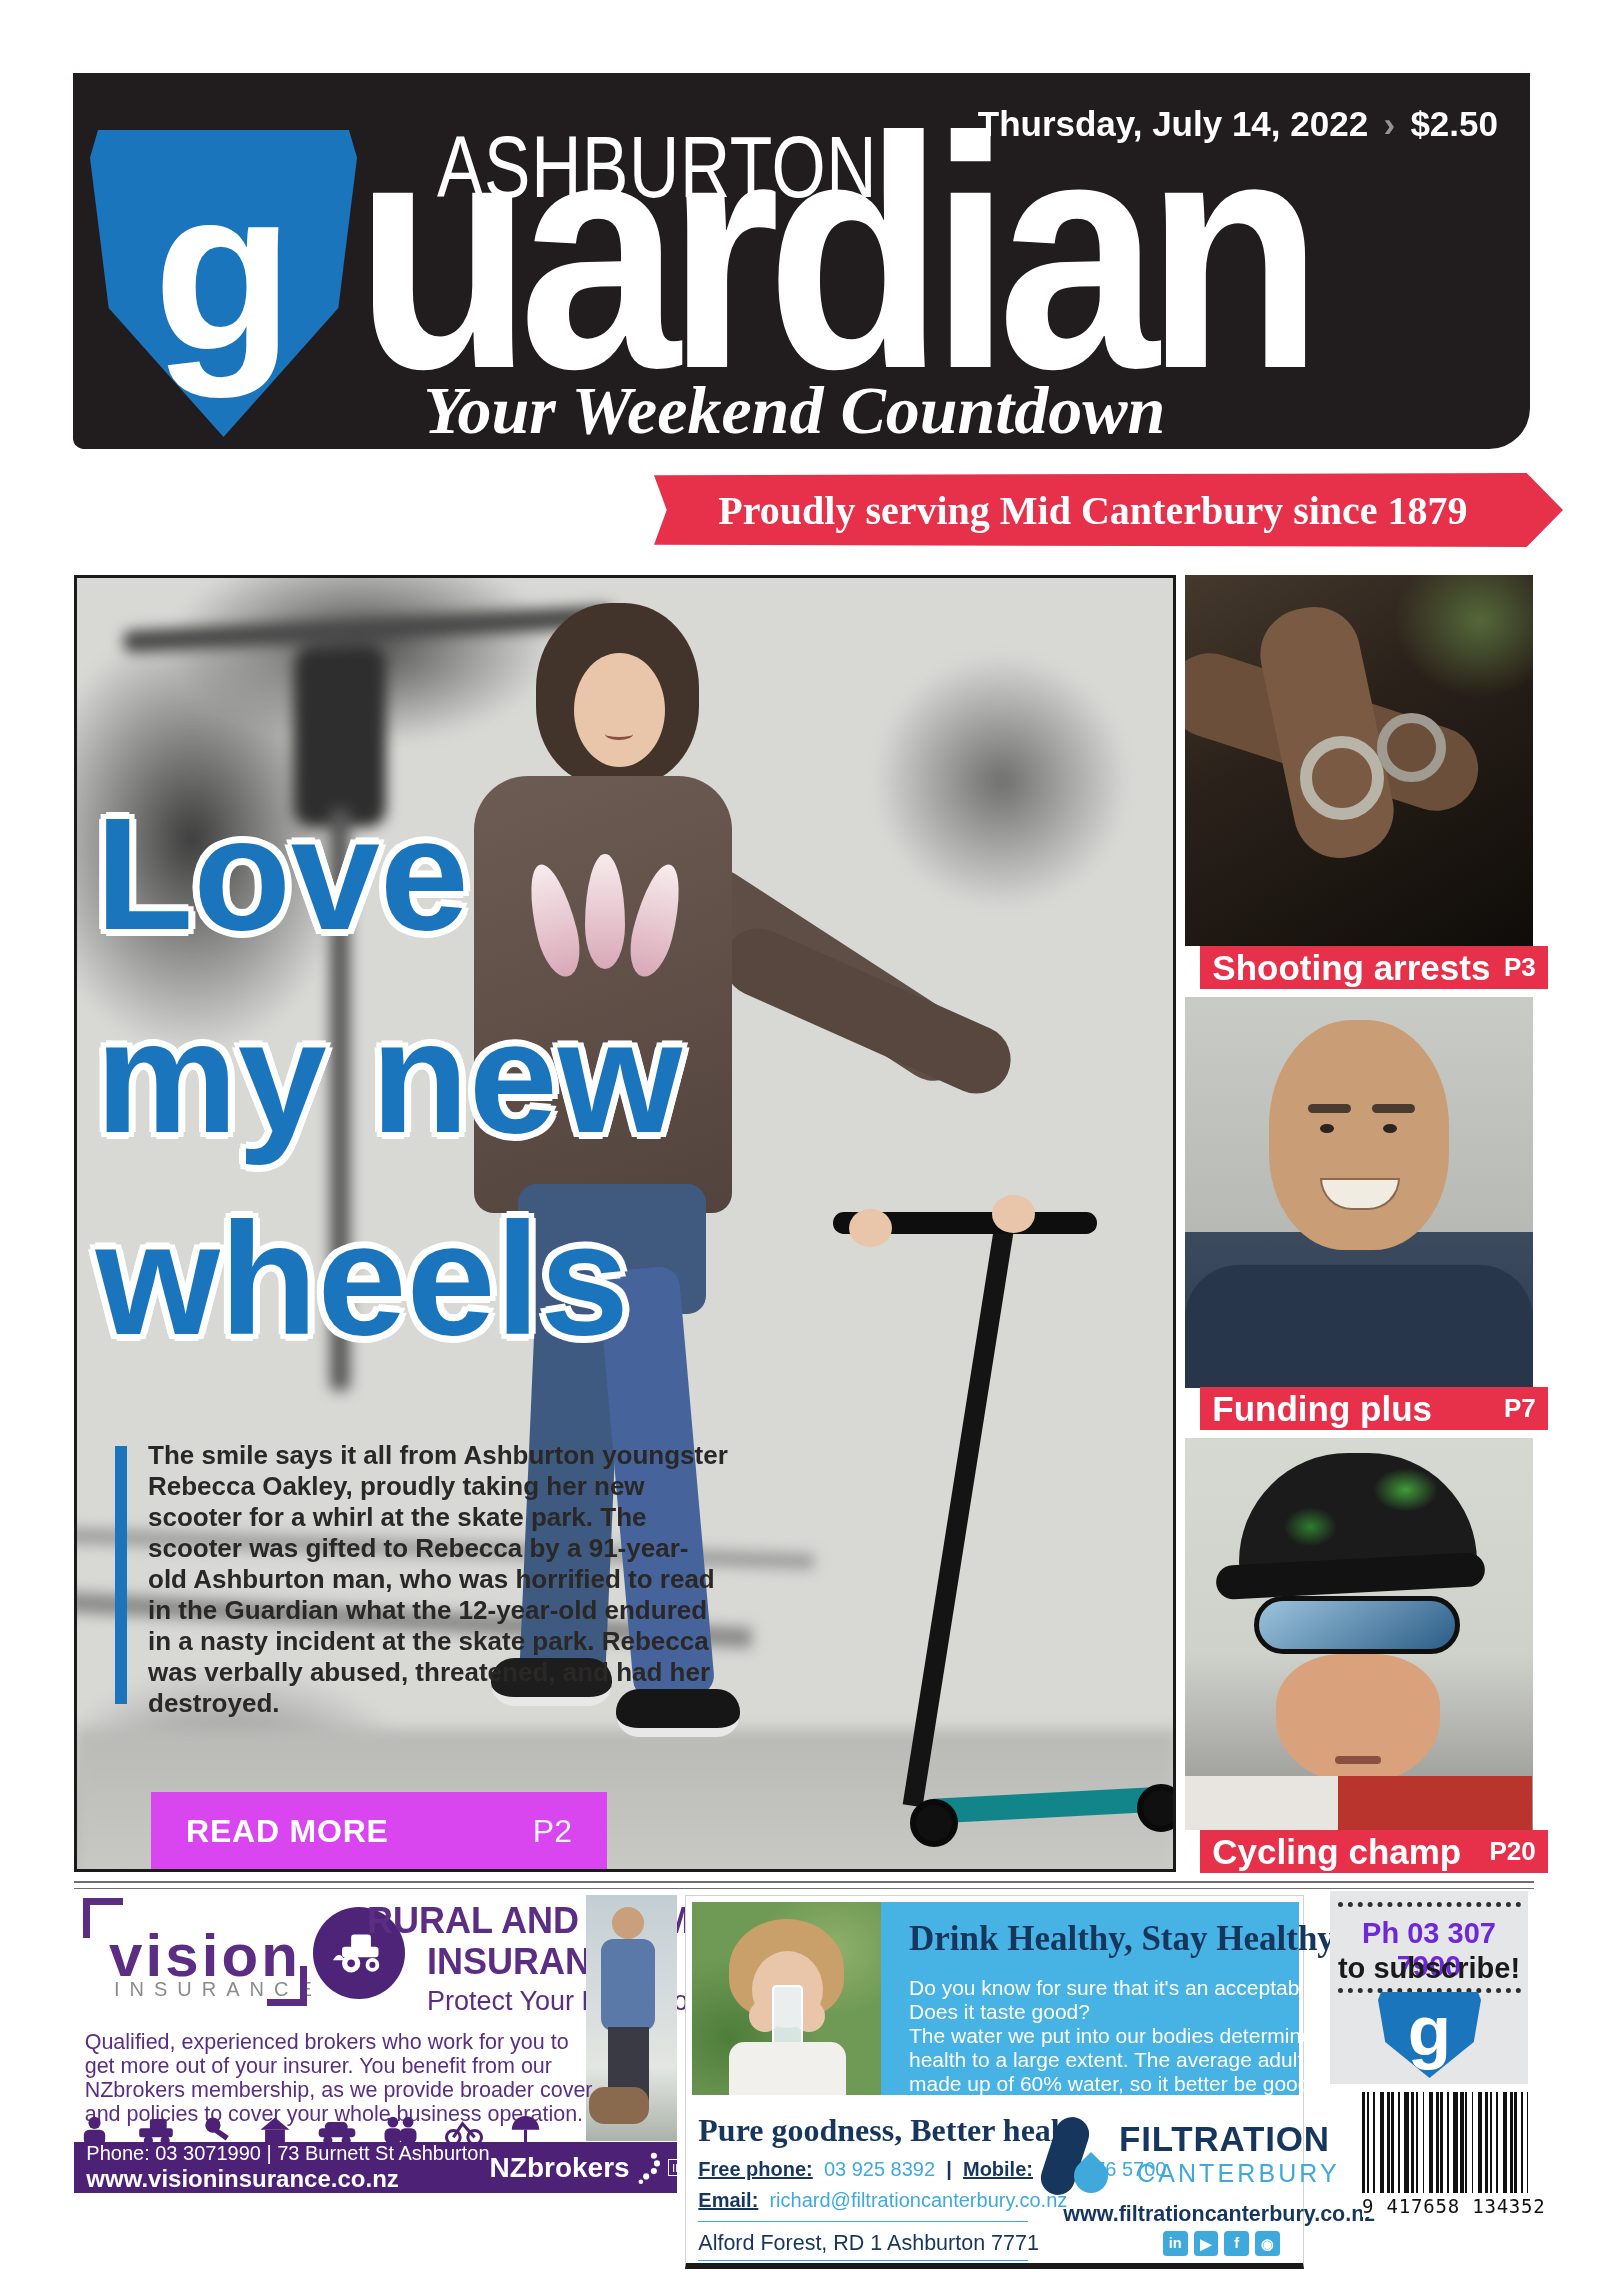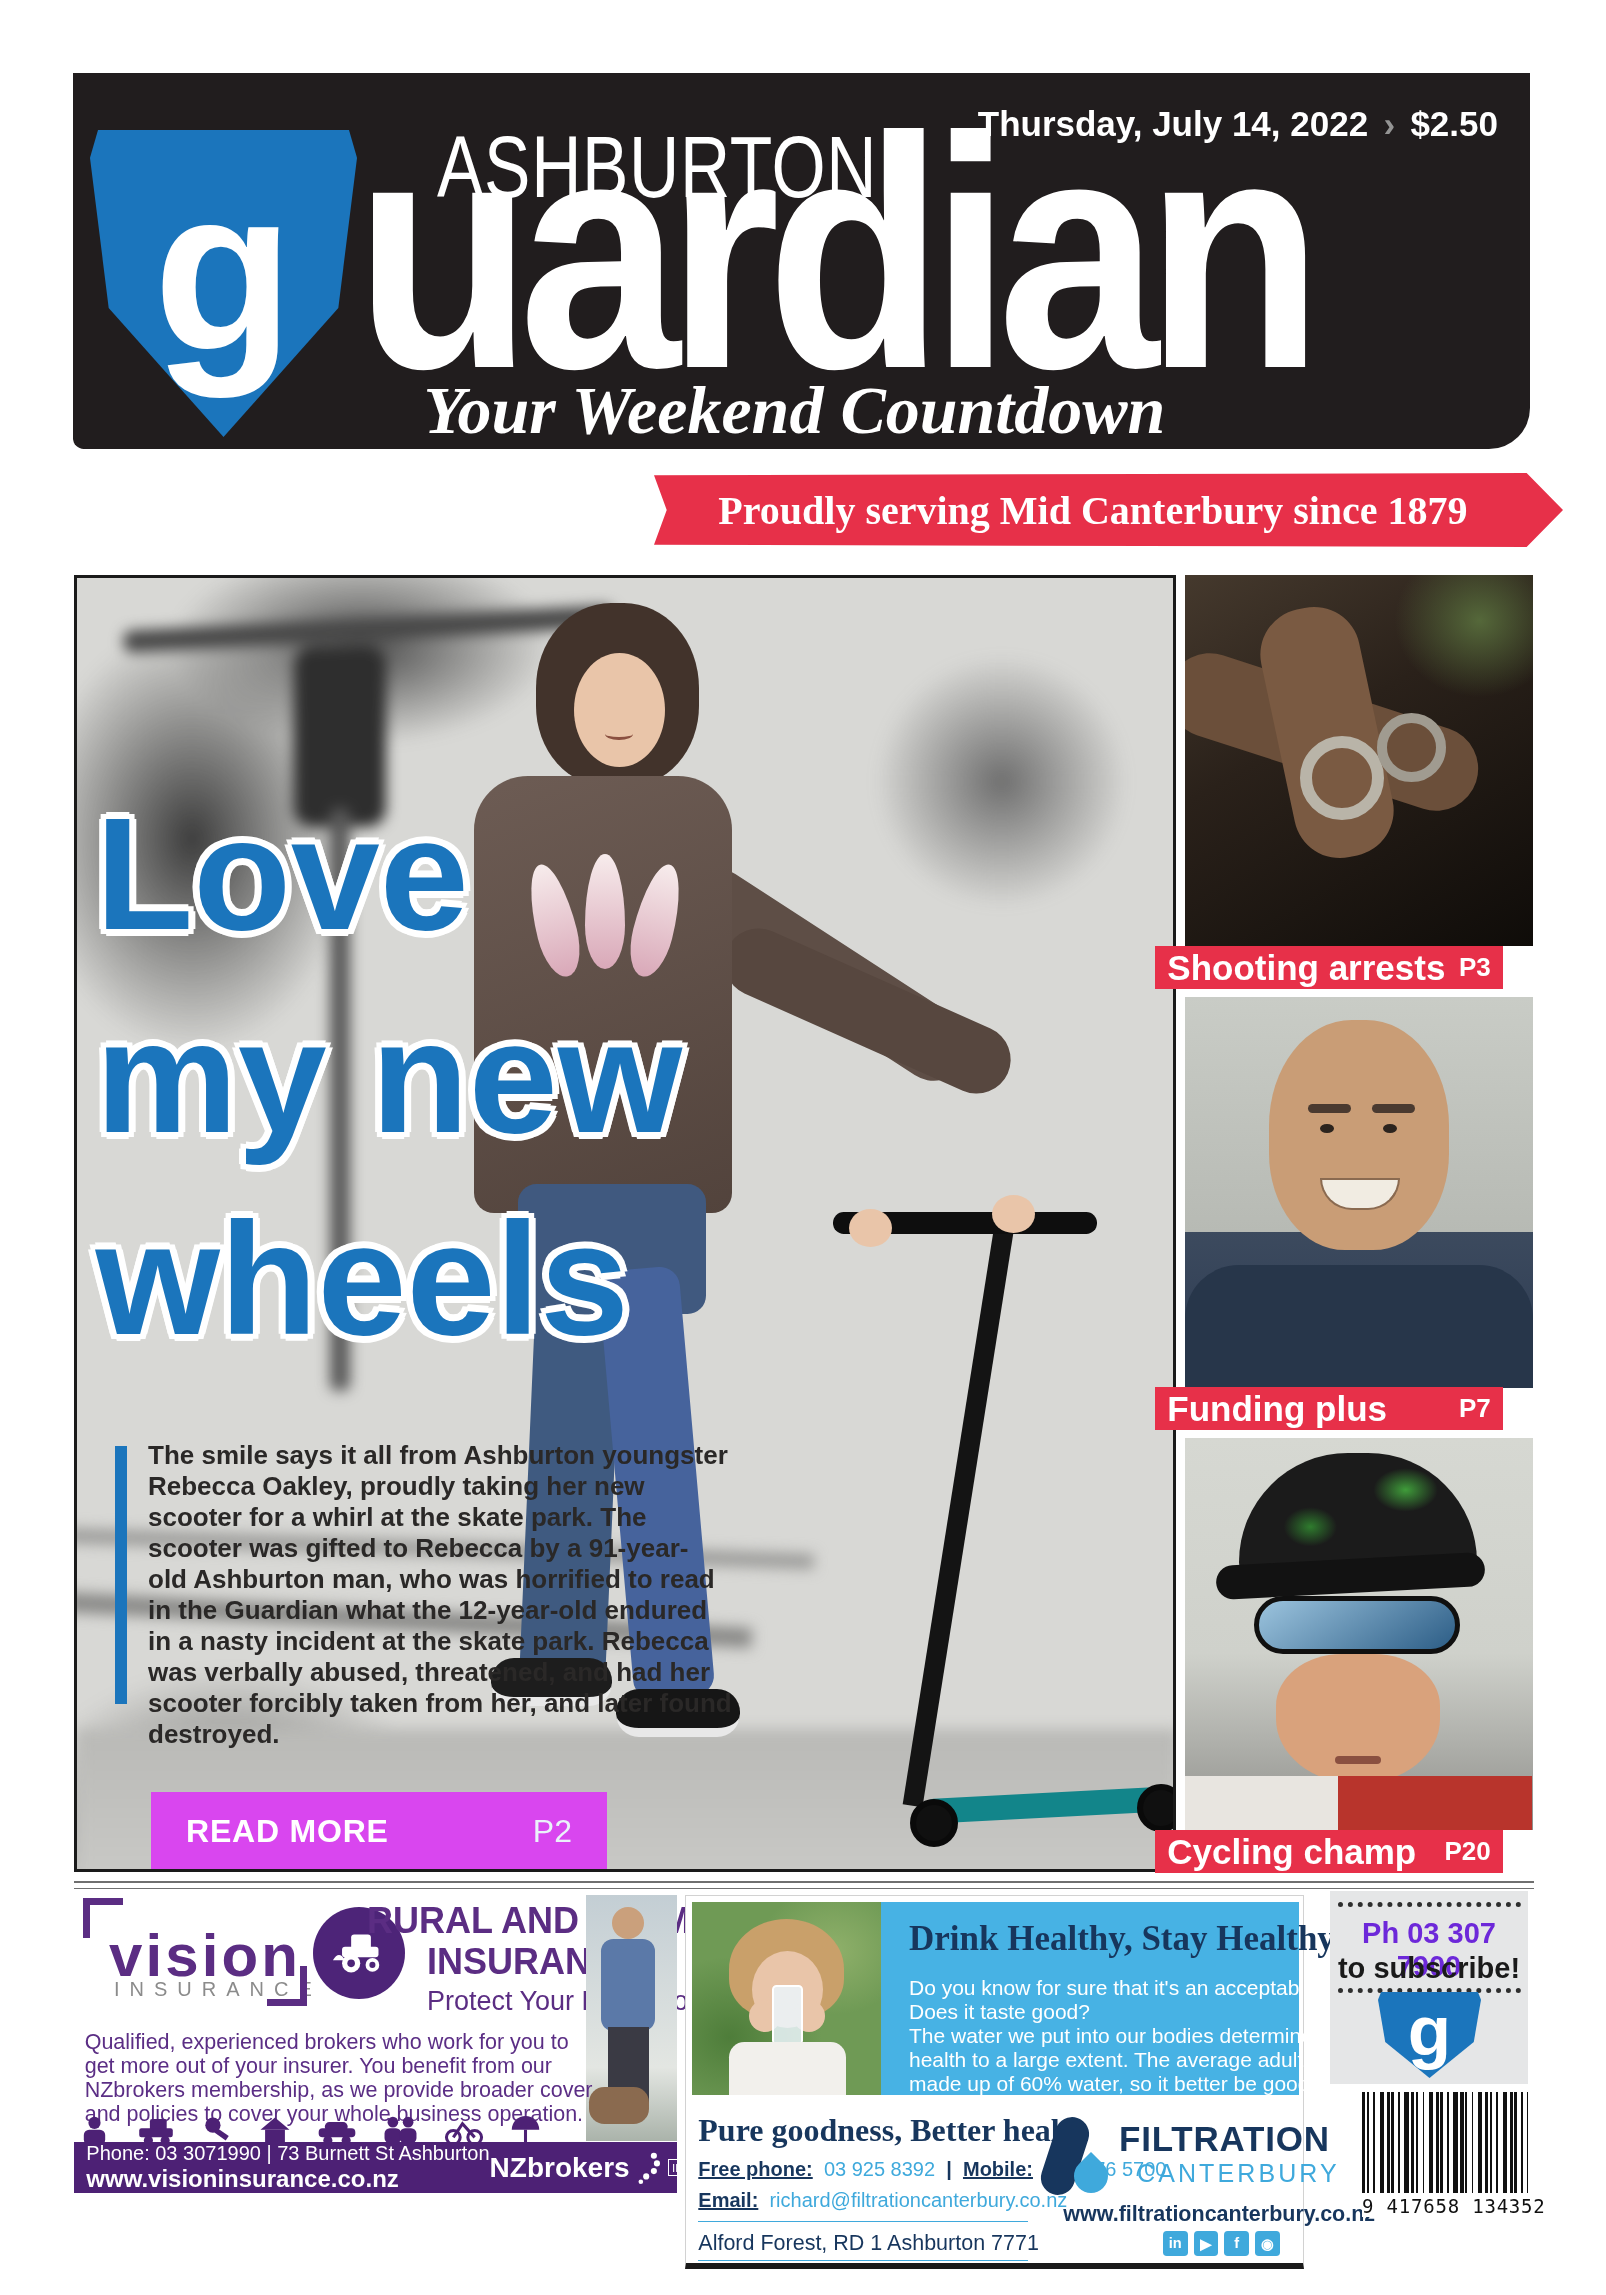--- a/index.html
+++ b/index.html
@@ -91,21 +91,21 @@
   #intro-bar { left:38px; top:868px; width:12.3px; height:258px; background:#1b75bc; }
   #intro { left:71px; top:862px; width:491px; color:#2a2827; font-size:26px; font-weight:bold; line-height:31px; }
   #intro div { white-space:nowrap; }
   #read-more { left:74px; top:1214px; width:456px; height:78px; background:#d946ef; display:flex;
     align-items:center; justify-content:space-between; padding:0 35px; }
   #read-more .lbl { color:#fff; font-size:32px; font-weight:bold; letter-spacing:0.8px; }
   #read-more .pg  { color:#eaf2fa; font-size:32px; }
 
   
   .side-photo { left:1185px; width:348px; overflow:hidden; position:absolute; }
-  .cap-bar { left:1155px; width:348px; height:43px; background:#e73049; display:flex; align-items:center;
+  .cap-bar { left:1200px; width:348px; height:43px; background:#e73049; display:flex; align-items:center;
              padding:0 12.3px; position:absolute; }
   .cap-bar .cap { color:#fff; font-size:35px; font-weight:bold; white-space:nowrap; }
   .cap-bar .pg  { color:#fff; font-size:26px; font-weight:bold; margin-left:auto; }
   #sp1 { top:575px; height:371px; background:linear-gradient(150deg,#45392d 0%,#2a211a 40%,#0f0c09 100%); }
   #sp1 .green { position:absolute; right:-31px; top:-31px; width:169px; height:153px;
                 background:radial-gradient(closest-side,#55683a,rgba(80,100,55,0)); }
   #sp1 .armA { position:absolute; left:-23px; top:115px; width:322px; height:84px; background:#6b4f3a;
                border-radius:46px; transform:rotate(18deg); }
   #sp1 .armB { position:absolute; left:92px; top:31px; width:100px; height:253px; background:#7a5a42;
                border-radius:46px; transform:rotate(-12deg); }
@@ -301,21 +301,20 @@
     <div id="intro-bar" class="abs"></div>
     <div id="intro" class="abs">
       <div>The smile says it all from Ashburton youngster</div>
       <div>Rebecca Oakley, proudly taking her new</div>
       <div>scooter for a whirl at the skate park. The</div>
       <div>scooter was gifted to Rebecca by a 91-year-</div>
       <div>old Ashburton man, who was horrified to read</div>
       <div>in the Guardian what the 12-year-old endured</div>
       <div>in a nasty incident at the skate park. Rebecca</div>
       <div>was verbally abused, threatened, and had her</div>
-      <div>scooter forcibly taken from her, and later found</div>
       <div>destroyed.</div>
     </div>
     <div id="read-more" class="abs">
       <span class="lbl">READ MORE</span>
       <span class="pg">P2</span>
     </div>
   </div>
 
   <div id="sp1" class="side-photo">
     <div class="green"></div>

